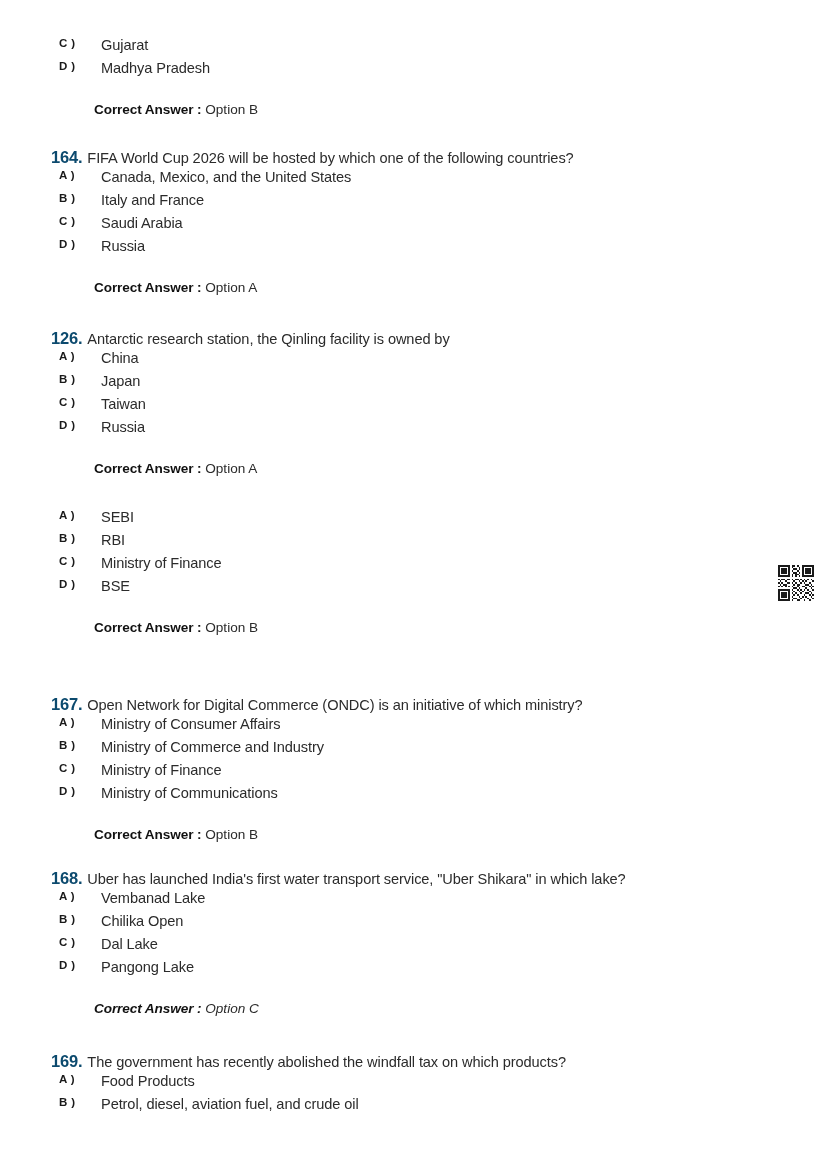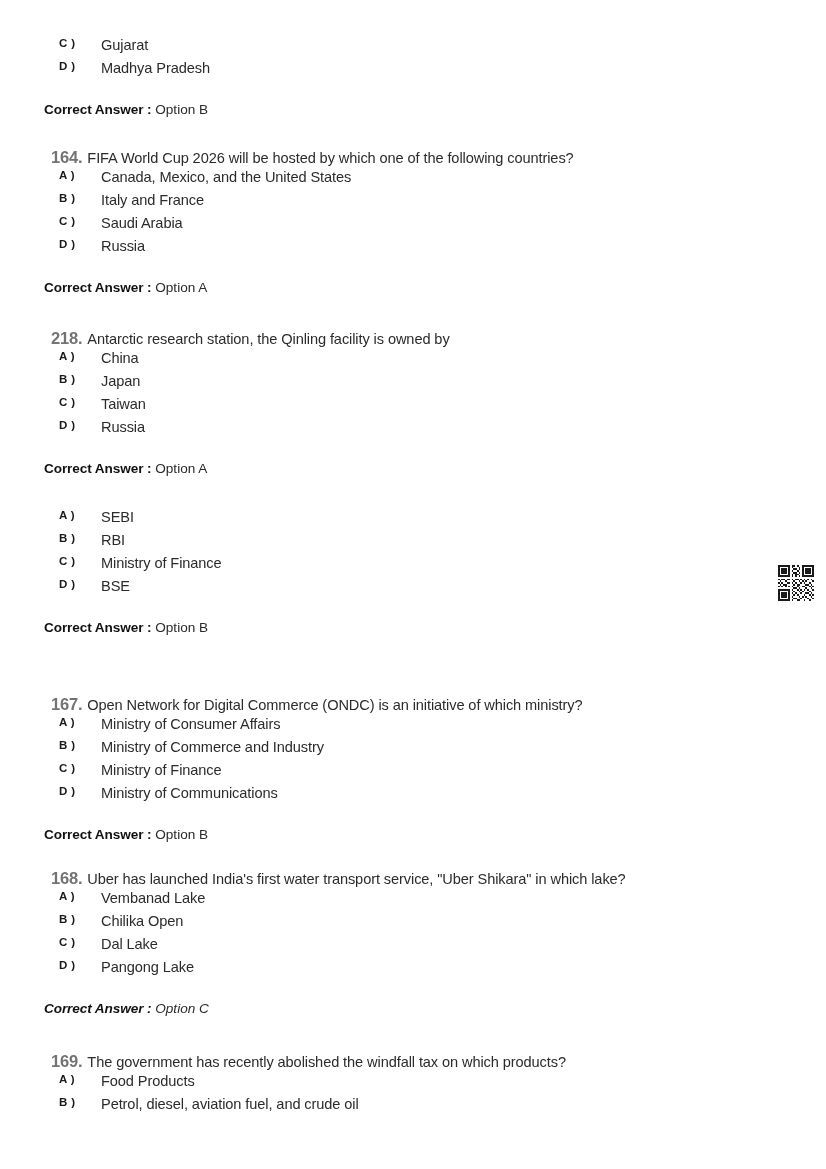--- a/index.html
+++ b/index.html
@@ -28,21 +28,21 @@
     display: flex;
     align-items: baseline;
     padding-left: 51px;
     margin-bottom: 2px;
   }
   .qnum {
     font-size: 16.5px;
     font-weight: bold;
     letter-spacing: -0.2px;
     white-space: nowrap;
-    color: #737373;
+    color: #0c4a6e;
   }
   .qtext {
     font-size: 14.6px;
     font-weight: normal;
     margin-left: 5px;
     color: #2b2b2b;
     letter-spacing: -0.1px;
   }
 
   .optrow {
@@ -64,21 +64,21 @@
     position: absolute;
     left: 101px;
     font-size: 14.6px;
     color: #2b2b2b;
     letter-spacing: -0.1px;
     white-space: nowrap;
   }
   .optrow { position: relative; }
 
   .answer {
-    padding-left: 44px;
+    padding-left: 94px;
     font-size: 13.6px;
     white-space: nowrap;
   }
   .answer .alabel {
     font-weight: bold;
     color: #111111;
     letter-spacing: -0.1px;
   }
   .answer .avalue {
     font-weight: normal;
@@ -137,21 +137,21 @@
       <span class="opttext">Russia</span>
     </div>
     <div class="answer" style="margin-top:19px;">
       <span class="alabel">Correct Answer :</span>
       <span class="avalue">Option A</span>
     </div>
   </div>
 
   <div class="qblock" style="top:329px;">
     <div class="qline">
-      <span class="qnum">218.</span>
+      <span class="qnum">126.</span>
       <span class="qtext">Antarctic research station, the Qinling facility is owned by</span>
     </div>
     <div class="optrow">
       <span class="optletter">A )</span>
       <span class="opttext">China</span>
     </div>
     <div class="optrow">
       <span class="optletter">B )</span>
       <span class="opttext">Japan</span>
     </div>

